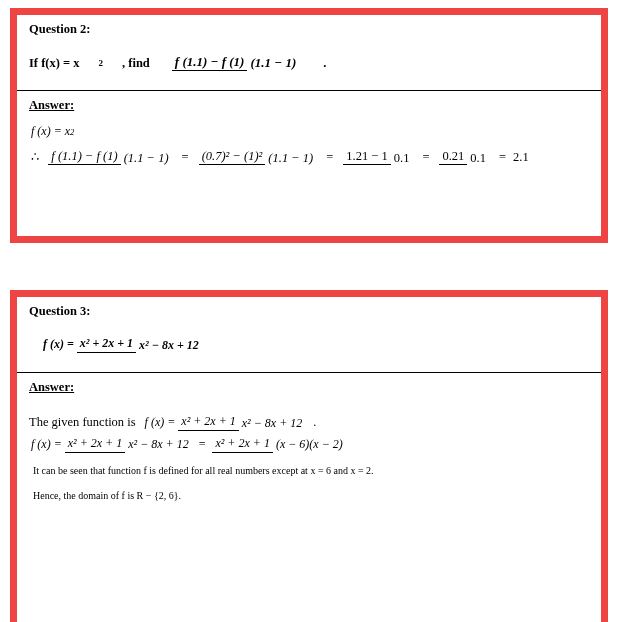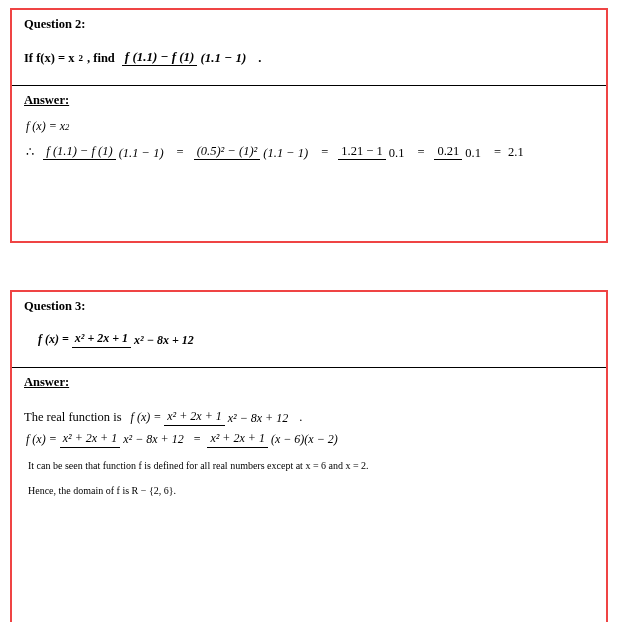--- a/index.html
+++ b/index.html
@@ -18,21 +18,21 @@
   .page {
     position: relative;
     width: 619px;
     height: 622px;
     box-sizing: border-box;
   }
   .qbox {
     position: absolute;
     left: 10px;
     width: 598px;
-    border: 2px solid #ef4444;
+    border: 7px solid #ef4444;
     box-sizing: border-box;
     background: #ffffff;
   }
   #q2-box { top: 8px; height: 235px; }
   #q3-box { top: 290px; height: 359px; }
 
   .section {
     box-sizing: border-box;
     padding: 7px 10px 7px 12px;
   }
@@ -52,21 +52,21 @@
     font-weight: bold;
     font-size: 12.5px;
     margin: 0 0 8px 0;
     text-decoration: underline;
   }
   .qline {
     font-weight: bold;
     font-size: 12.5px;
     display: flex;
     align-items: center;
-    gap: 4px;
+    gap: 19px;
     min-height: 40px;
   }
   .math {
     font-family: "Liberation Serif", serif;
     font-style: italic;
     font-size: 12px;
     display: inline-flex;
     align-items: center;
     white-space: nowrap;
   }
@@ -159,21 +159,21 @@
       <div class="q2-answer-line2 math inline-row">
         <span class="therefore">∴</span>
 
         <span class="frac">
           <span class="num">f (1.1) − f (1)</span>
           <span class="den">(1.1 − 1)</span>
         </span>
         <span class="op">=</span>
 
         <span class="frac">
-          <span class="num">(0.5)² − (1)²</span>
+          <span class="num">(0.7)² − (1)²</span>
           <span class="den">(1.1 − 1)</span>
         </span>
         <span class="op">=</span>
 
         <span class="frac upright">
           <span class="num">1.21 − 1</span>
           <span class="den">0.1</span>
         </span>
         <span class="op">=</span>
 
@@ -205,21 +205,21 @@
     </div>
 
     <div class="divider"></div>
 
     <div class="section">
       <div class="alabel">Answer:</div>
 
       <div class="spacer-lg"></div>
 
       <div class="inline-row">
-        <span class="txt">The real function is</span>
+        <span class="txt">The given function is</span>
         <span class="math" style="margin-left:6px;">
           <span>f (x) =</span>
           <span class="frac">
             <span class="num">x² + 2x + 1</span>
             <span class="den">x² − 8x + 12</span>
           </span>
         </span>
         <span class="dot">.</span>
       </div>
 

